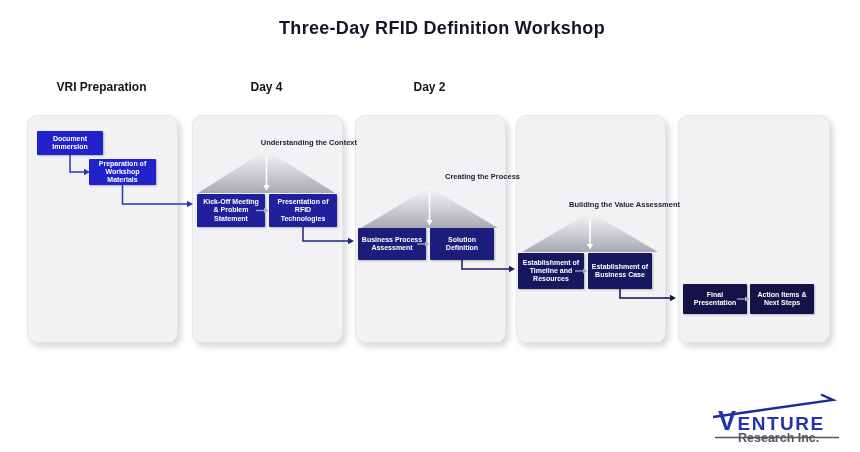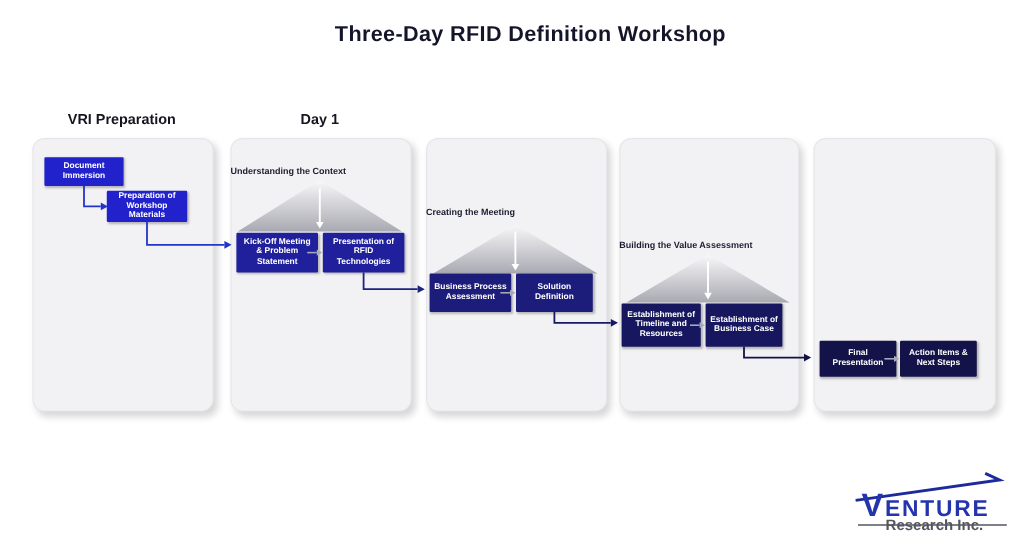--- a/index.html
+++ b/index.html
@@ -5,35 +5,35 @@
   html,body{margin:0;padding:0;background:#ffffff;}
   .canvas{
     position:relative;width:860px;height:452px;background:#ffffff;overflow:hidden;
     font-family:"Liberation Sans", sans-serif;
   }
   .title{
     position:absolute;left:12px;top:18px;width:860px;text-align:center;
     font-size:18px;font-weight:bold;color:#15152a;letter-spacing:.3px;
   }
   .col-header{
-    position:absolute;top:92px;height:16px;text-align:center;
+    position:absolute;top:80px;height:16px;text-align:center;
     font-size:12px;font-weight:bold;color:#15151f;
   }
   .h0{left:27px;width:149px}.h1{left:192px;width:149px}.h2{left:355px;width:149px}
   .h3{left:516px;width:148px}.h4{left:678px;width:150px}
   .panel{
     position:absolute;top:115px;height:226px;background:#f2f2f4;
     border:1px solid #e6e6ea;border-radius:10px;
     box-shadow:3px 4px 6px rgba(0,0,0,.16);
   }
   .p0{left:27px;width:149px}.p1{left:192px;width:149px}.p2{left:355px;width:149px}
   .p3{left:516px;width:148px}.p4{left:678px;width:150px}
   .layer{position:absolute;left:0;top:0;width:860px;height:452px;pointer-events:none;}
   .phase-label{
-    position:absolute;text-align:left;font-size:7.5px;font-weight:bold;color:#1c1c30;
+    position:absolute;text-align:right;font-size:7.5px;font-weight:bold;color:#1c1c30;padding-left:16px;
   }
   .l1{left:192px;top:138px;width:149px}
   .l2{left:355px;top:172px;width:149px}
   .l3{left:516px;top:200px;width:148px}
   .node{
     position:absolute;display:flex;align-items:center;justify-content:center;
     color:#ffffff;font-size:7px;font-weight:bold;text-align:center;line-height:1.18;
     padding:2px 3px;box-sizing:border-box;border-radius:1px;
     box-shadow:1px 1px 2px rgba(0,0,0,.25);
   }
@@ -52,21 +52,22 @@
   .logo{position:absolute;left:705px;top:392px;width:145px;height:55px;}
 </style>
 </head>
 <body>
 
 <div class="canvas">
 
   <div class="title">Three-Day RFID Definition Workshop</div>
 
   <div class="col-header h0">VRI Preparation</div>
-  <div class="col-header h1">Day 1</div>
+  <div class="col-header h1">Day 4</div>
+  <div class="col-header h2">Day 2</div>
 
   <div class="panel p0"></div>
   <div class="panel p1"></div>
   <div class="panel p2"></div>
   <div class="panel p3"></div>
   <div class="panel p4"></div>
 
   <svg class="layer" viewBox="0 0 860 452">
     <defs>
       <linearGradient id="triGrad" x1="0" y1="0" x2="0" y2="1">
@@ -81,21 +82,21 @@
       <line x1="266.5" y1="157" x2="266.5" y2="185"></line>
       <polygon points="263.3,185 269.7,185 266.5,190.5" stroke="none"></polygon>
       <line x1="429.5" y1="193" x2="429.5" y2="220"></line>
       <polygon points="426.3,220 432.7,220 429.5,225.5" stroke="none"></polygon>
       <line x1="590" y1="218" x2="590" y2="244"></line>
       <polygon points="586.8,244 593.2,244 590,249.5" stroke="none"></polygon>
     </g>
   </svg>
 
   <div class="phase-label l1">Understanding the Context</div>
-  <div class="phase-label l2">Creating the Meeting</div>
+  <div class="phase-label l2">Creating the Process</div>
   <div class="phase-label l3">Building the Value Assessment</div>
 
   <div class="node c0 n-p1a">Document Immersion</div>
   <div class="node c0 n-p1b">Preparation of Workshop Materials</div>
   <div class="node c1 n-p2a">Kick-Off Meeting &amp; Problem Statement</div>
   <div class="node c1 n-p2b">Presentation of RFID Technologies</div>
   <div class="node c2 n-p3a">Business Process Assessment</div>
   <div class="node c2 n-p3b">Solution Definition</div>
   <div class="node c3 n-p4a">Establishment of Timeline and Resources</div>
   <div class="node c3 n-p4b">Establishment of Business Case</div>

